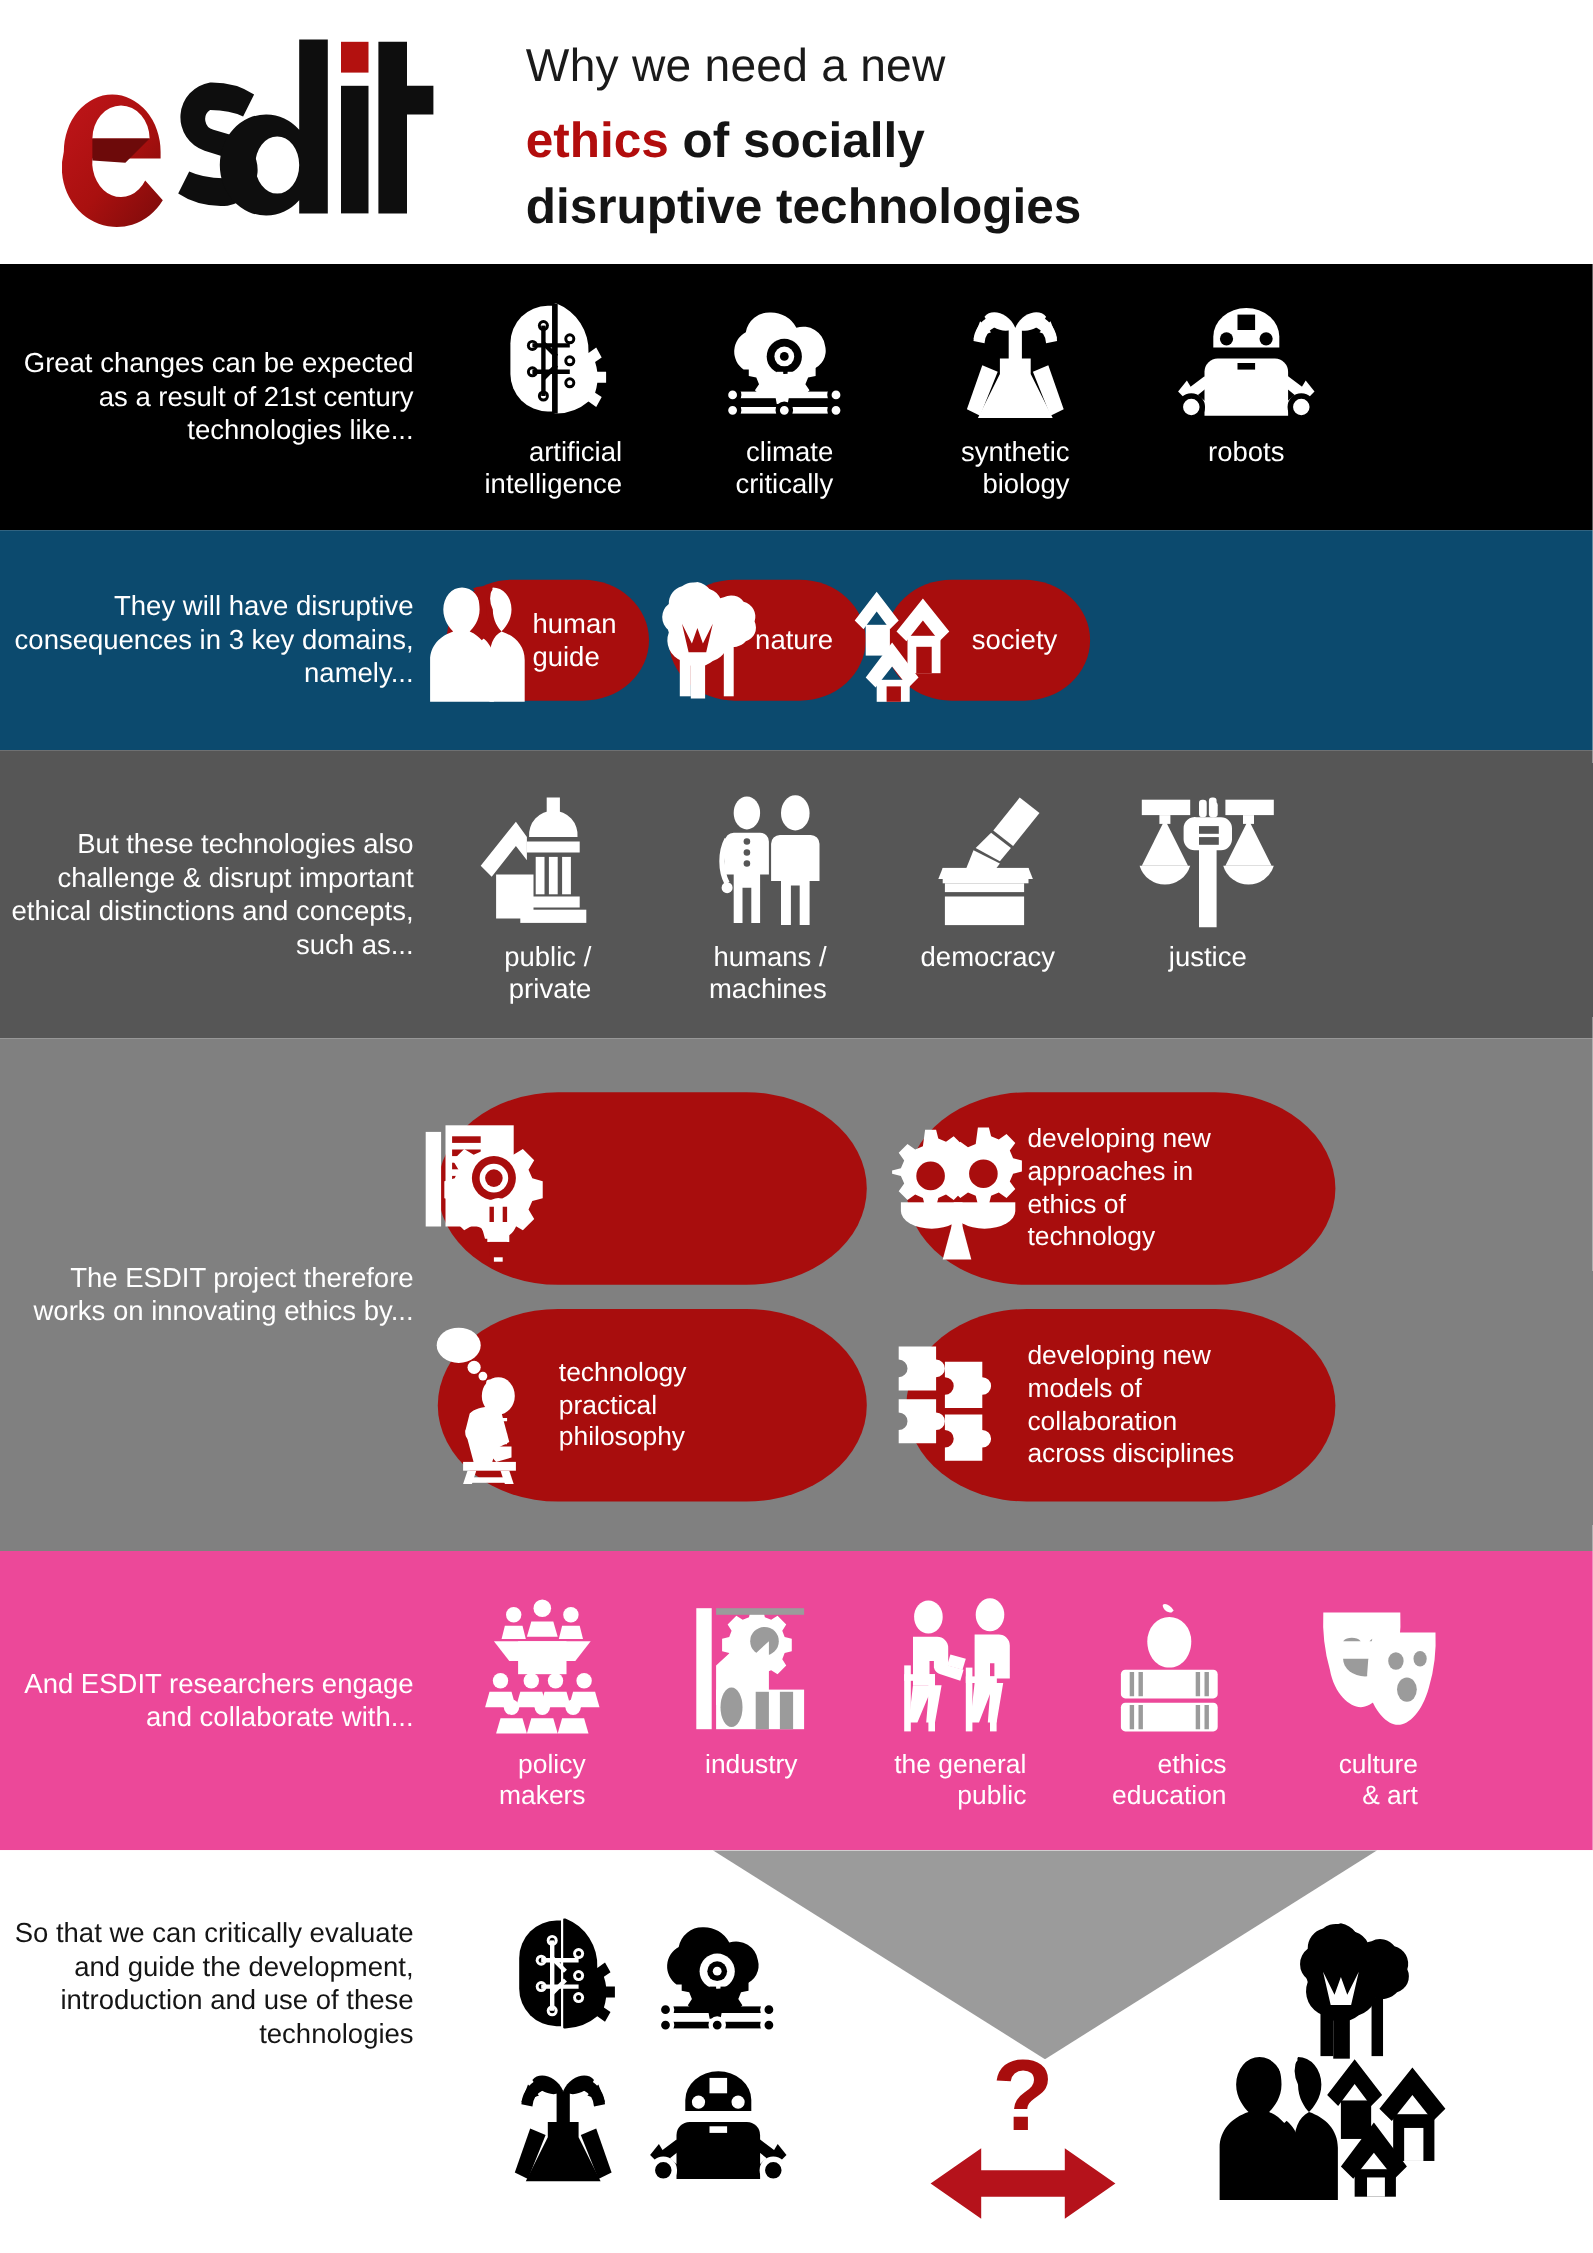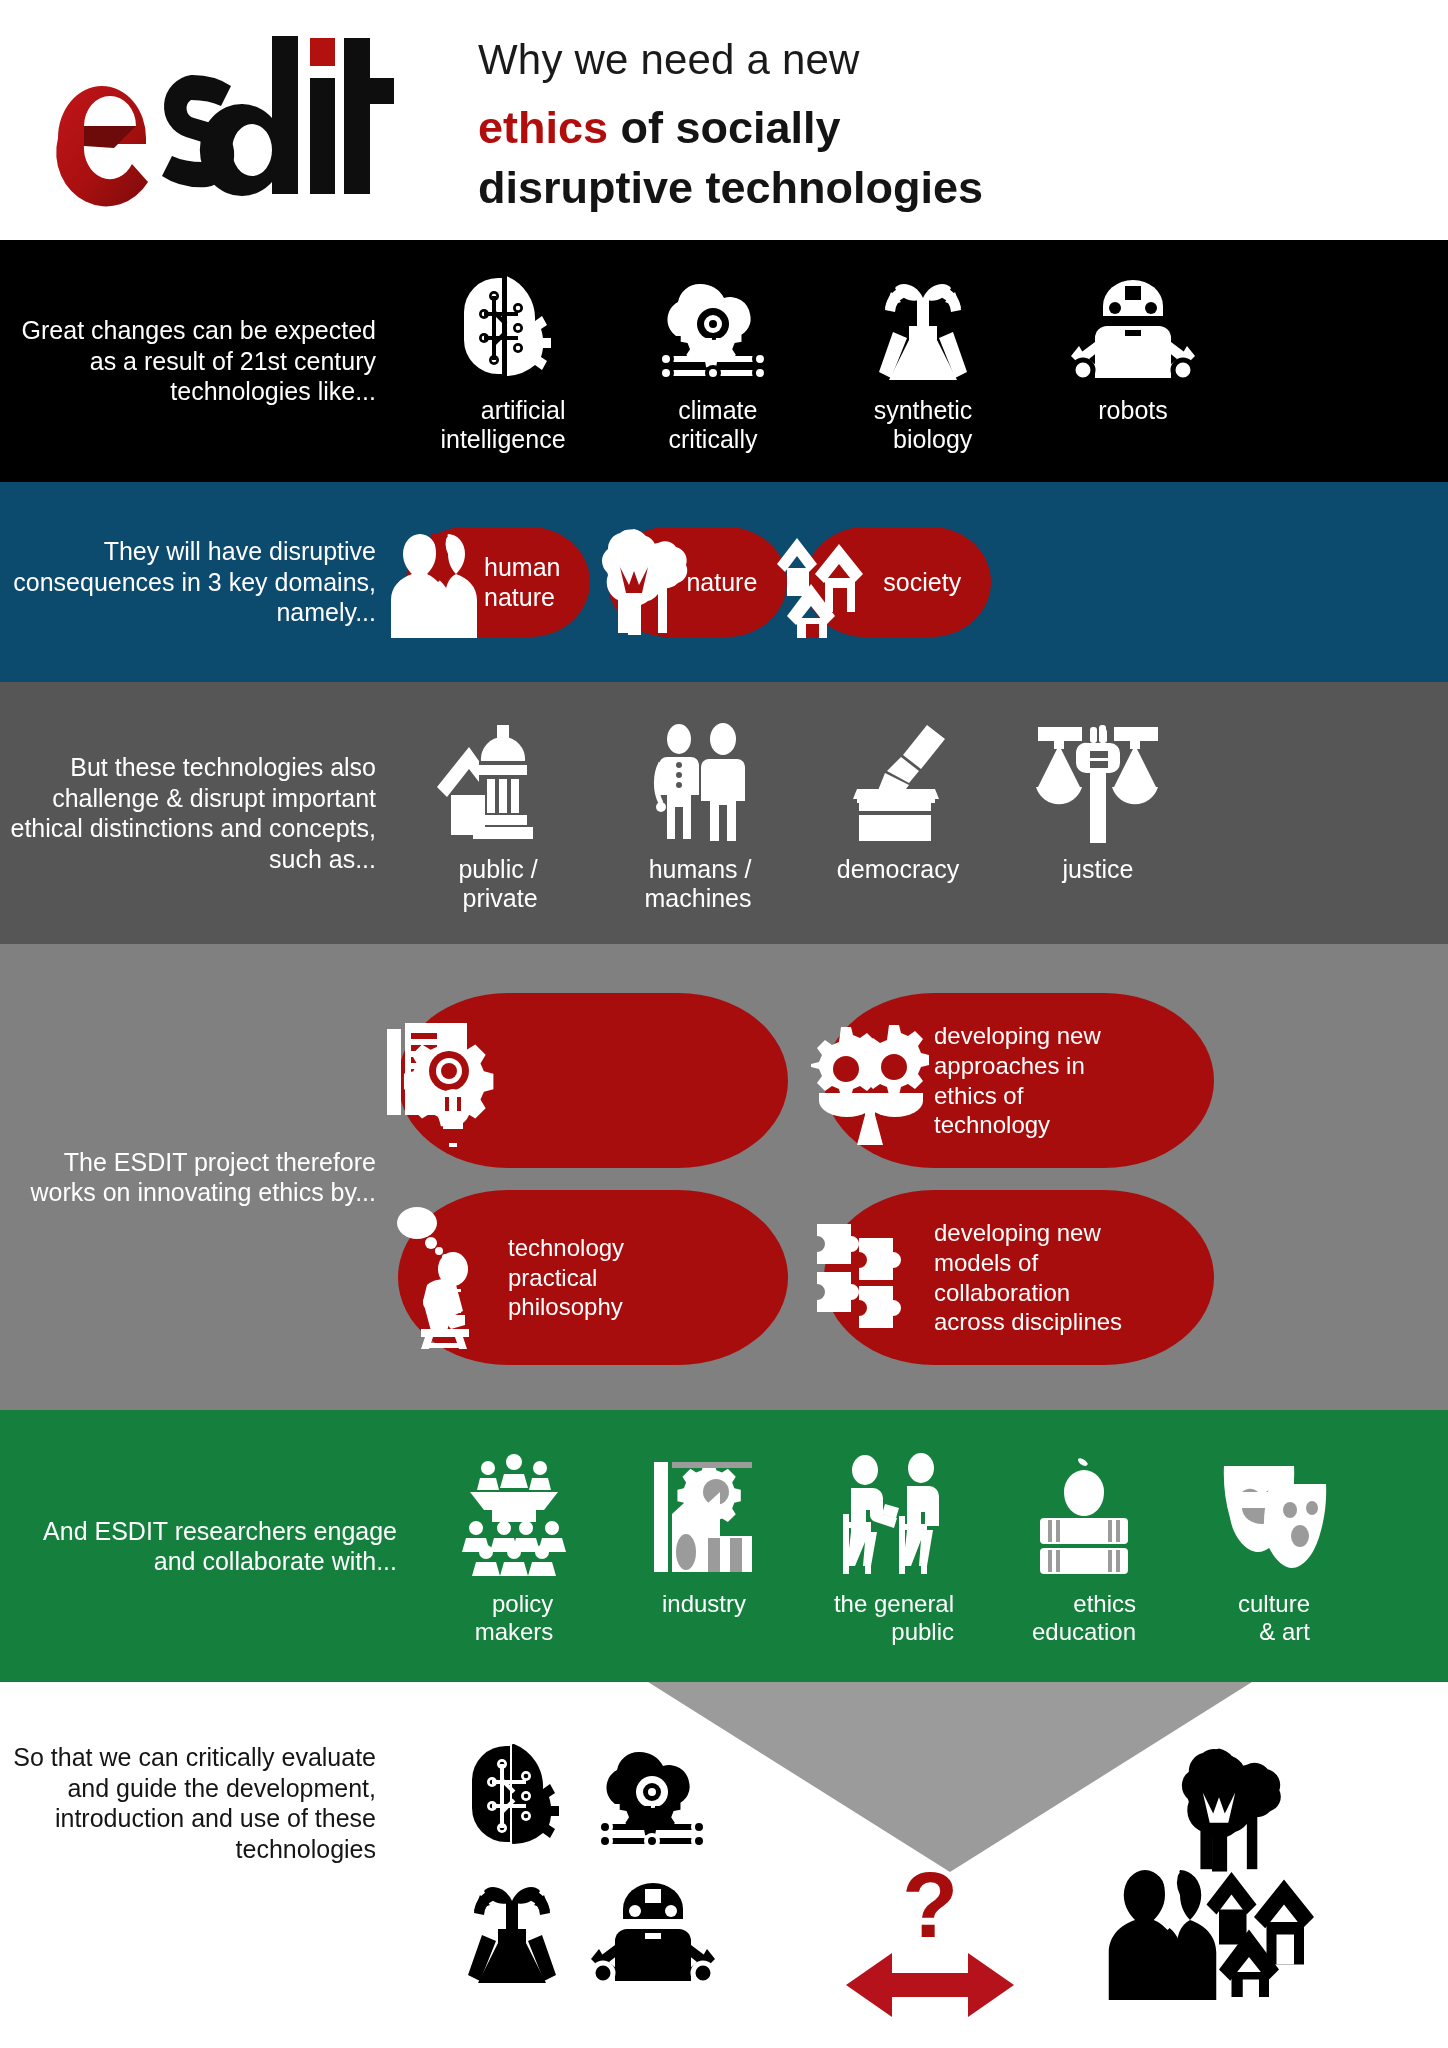--- a/index.html
+++ b/index.html
@@ -14,21 +14,21 @@
   .headline .l1{font-size:42px;color:#1a1a1a;font-weight:400;letter-spacing:.2px;line-height:1.22;}
   .headline .l2{font-size:45px;font-weight:700;color:#141414;line-height:1.28;margin-top:14px;}
   .headline .l2 .em{color:#b20d0d;}
 
   
   .band{position:absolute;left:0;width:1448px;display:flex;align-items:center;box-sizing:border-box;}
   .b1{top:240px;height:242px;background:#000;}
   .b2{top:482px;height:200px;background:#0c4a6e;}
   .b3{top:682px;height:262px;background:#565656;}
   .b4{top:944px;height:466px;background:#808080;}
-  .b5{top:1410px;height:272px;background:#15803d;padding-left:21px;}
+  .b5{top:1410px;height:272px;background:#ec4899;}
   .b6{top:1682px;height:366px;background:#fff;}
 
   .lead{width:398px;flex:0 0 398px;box-sizing:border-box;padding-right:22px;text-align:right;
         color:#fff;font-size:25px;line-height:1.22;}
   .lead.dark{color:#151515;font-weight:400;}
 
   .items{flex:1 1 auto;display:flex;align-items:flex-start;}
 
   
   .col{display:flex;flex-direction:column;align-items:center;justify-content:flex-start;color:#fff;}
@@ -233,21 +233,21 @@
 
       <div class="pill p-dom">
         <span class="pic">
           <svg width="96" height="112" viewBox="0 0 96 112" fill="#fff">
             <path d="M36 8a17 20 0 0 1 17 20c0 10-6 17-9 20 12 4 21 13 21 26v38H7V74c0-13 9-22 21-26-3-3-9-10-9-20A17 20 0 0 1 36 8z"></path>
             <path d="M64 8a17 20 0 0 1 17 20c0 10-6 17-9 20 12 4 21 13 21 26v38H61V74c0-13 3-22 11-26-3-3-8-10-8-20A17 20 0 0 1 64 8z"></path>
             <path d="M58 8a17 20 0 0 1 6 2c-4 4-6 11-6 18 0 10 5 17 8 20-5 2-9 5-12 8-3-3-6-6-11-8 3-3 9-10 9-20 0-8-2-15-6-19a17 20 0 0 1 12-1z" fill="#a80d0d"></path>
           </svg>
         </span>
         <span class="txt" style="white-space:pre-line">human
-nature</span>
+guide</span>
       </div>
 
       <div class="pill p-dom">
         <span class="pic">
           <svg width="112" height="118" viewBox="0 0 112 118" fill="#fff">
             <path d="M30 26a16 16 0 0 1 12-16 16 16 0 0 1 22 2 16 16 0 0 1 14 20 15 15 0 0 1-8 22 18 18 0 0 1-20 6 17 17 0 0 1-20-10 15 15 0 0 1 0-24z"></path>
             <rect x="40" y="60" width="10" height="50"></rect>
             <path d="M68 34a14 14 0 0 1 12-14 14 14 0 0 1 18 4 14 14 0 0 1 10 18 13 13 0 0 1-8 18 16 16 0 0 1-18 4 15 15 0 0 1-16-10 13 13 0 0 1 2-20z"></path>
             <rect x="80" y="64" width="9" height="46"></rect>
             <path d="M56 6a20 20 0 0 1 16 20 20 20 0 0 1 10 26 19 19 0 0 1-12 26 22 22 0 0 1-28 0 20 20 0 0 1-12-26 20 20 0 0 1 10-26A20 20 0 0 1 56 6z"></path>

